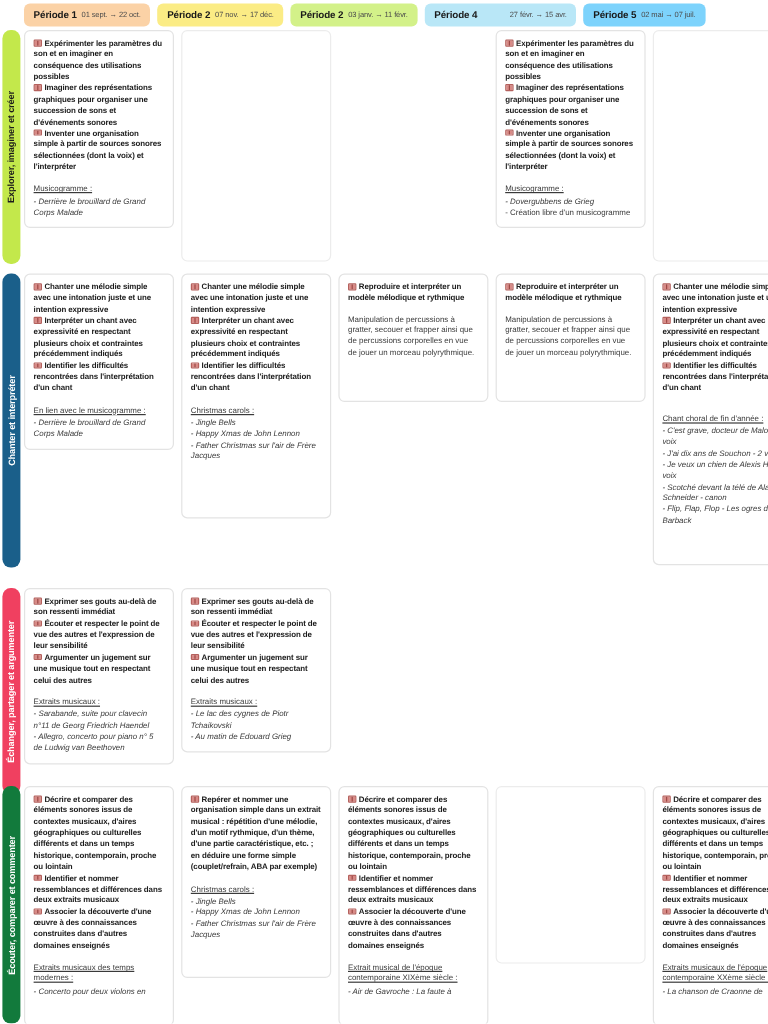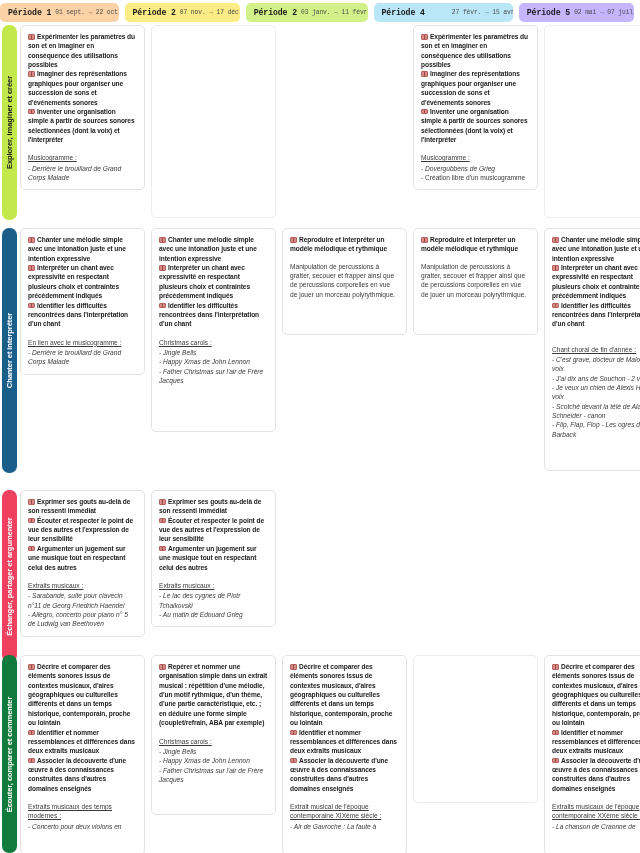--- a/index.html
+++ b/index.html
@@ -16,21 +16,21 @@
     overflow: hidden;
   }
 
   
   .period-header-row {
     display: flex;
     position: absolute;
     top: 3px; left: 0;
     width: 640px;
     height: 22px;
-    font-family: Liberation Mono, monospace;
+    padding-left: 20px;
   }
   .period-pill {
     height: 19px;
     border-radius: 5px;
     margin-right: 6px;
     display: flex;
     align-items: center;
     padding: 0 8px;
     white-space: nowrap;
     overflow: hidden;
@@ -155,21 +155,21 @@
       <span class="p-dates">07 nov. → 17 déc.</span>
     </div>
     <div class="period-pill" style="background: rgb(211, 241, 137);">
       <span class="p-title">Période 2</span>
       <span class="p-dates">03 janv. → 11 févr.</span>
     </div>
     <div class="period-pill" style="background: rgb(185, 231, 247); gap: 23px;">
       <span class="p-title">Période 4</span>
       <span class="p-dates">27 févr. → 15 avr.</span>
     </div>
-    <div class="period-pill" style="background: #c4b5fd;">
+    <div class="period-pill" style="background: #7dd3fc;">
       <span class="p-title">Période 5</span>
       <span class="p-dates">02 mai → 07 juil.</span>
     </div>
   </div>
 
   <div class="grid-body">
 
     <div class="dom-row" style="top:0px;">
       <div class="row-label">
         <div class="row-label-bar" style="height: 195px; background: rgb(195, 232, 75);">

